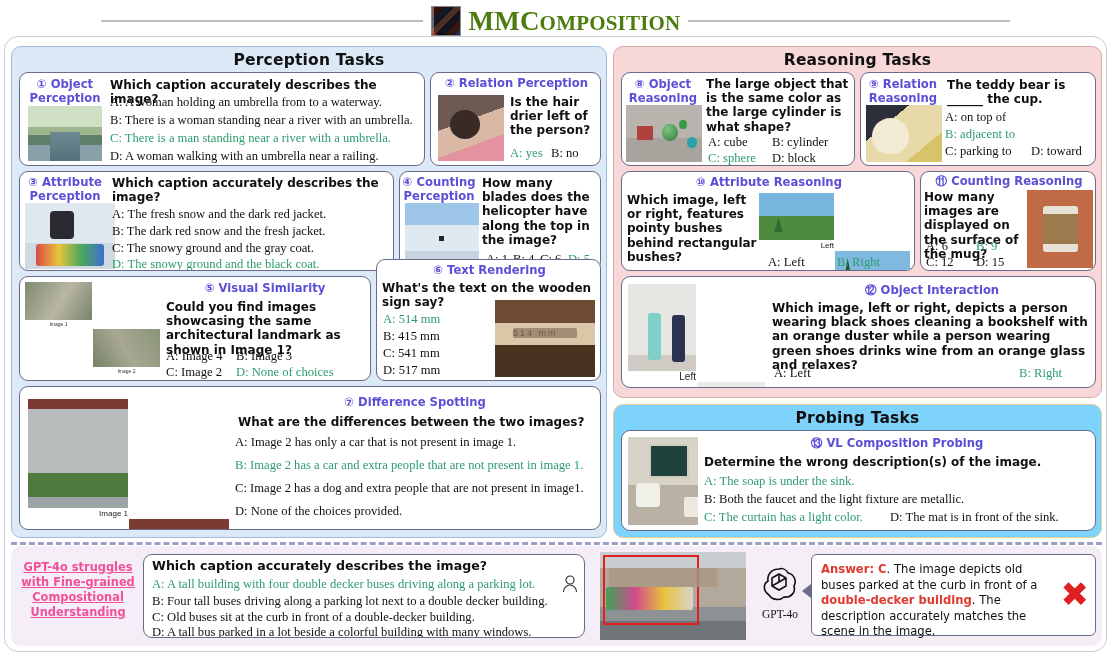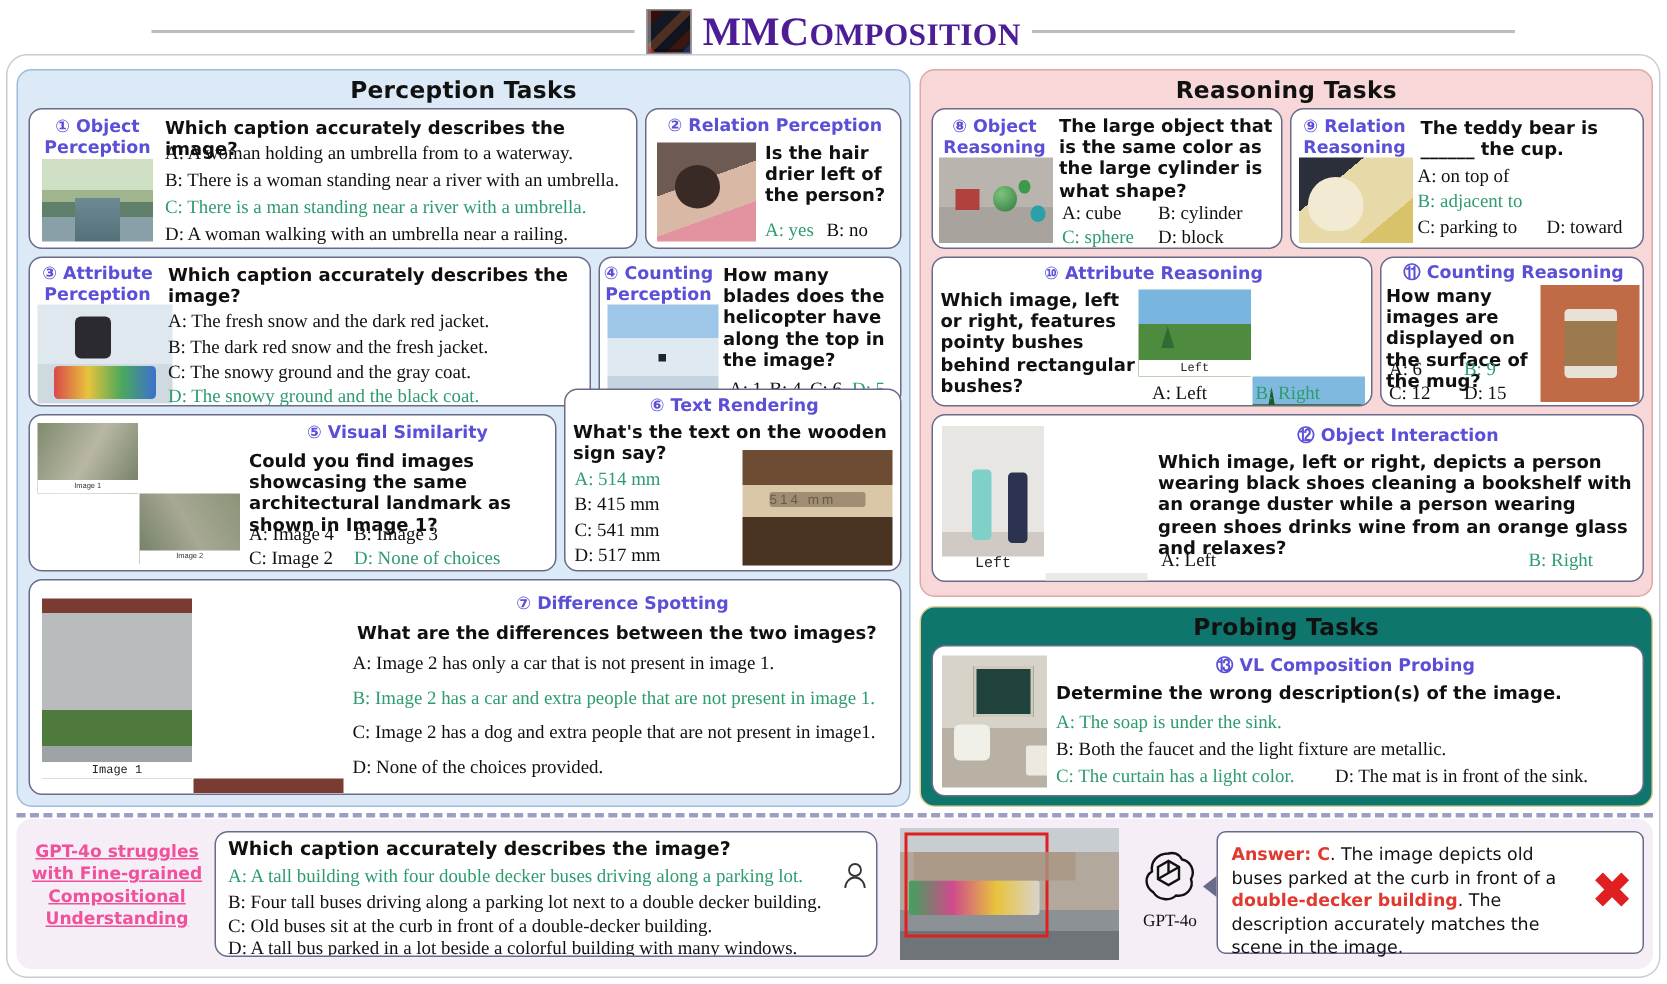--- a/index.html
+++ b/index.html
@@ -36,21 +36,21 @@
       linear-gradient(0deg, rgba(0,0,0,.30) 0 2px, transparent 2px 7px);
   }
   .logo::after {
     background-image:
       linear-gradient(45deg, rgba(200,60,50,.55) 0 4px, transparent 4px 9px),
       linear-gradient(-45deg, rgba(40,70,130,.55) 0 4px, transparent 4px 10px);
   }
   .maintitle {
     font-family: "Liberation Serif", "DejaVu Serif", serif;
     font-size: 27px; font-weight: bold; letter-spacing: .2px;
-    color: #4c1d95; white-space: nowrap; flex: 0 0 auto;
+    color: #4d7c0f; white-space: nowrap; flex: 0 0 auto;
   }
   .maintitle .sm { font-size: 21px; }
 
   
   .outer {
     position: absolute; left: 4px; top: 36px; width: 1103px; height: 616px;
     border: 1.5px solid #c9ccd6; border-radius: 14px; background: #fff;
   }
 
   
@@ -63,21 +63,21 @@
   #perception-panel {
     left: 6px; top: 9px; width: 596px; height: 492px;
     background: #dce9f7; border: 1.4px solid #9ebcd9;
   }
   #reasoning-panel {
     left: 608px; top: 9px; width: 489px; height: 352px;
     background: #f7d7d7; border: 1.4px solid #dca9a9;
   }
   #probing-panel {
     left: 608px; top: 367px; width: 489px; height: 134px;
-    background: #0f766e; border: 1.4px solid #e3cf91;
+    background: #7dd3fc; border: 1.4px solid #e3cf91;
   }
   #bottom-panel {
     left: 6px; top: 509px; width: 1091px; height: 100px;
     background: #f6eef6; border-radius: 10px;
   }
   #bottom-panel .dashed-top {
     position: absolute; left: 0; right: 0; top: -4px; height: 0;
     border-top: 3px dashed #9e9ec4;
   }
 
@@ -101,22 +101,22 @@
   }
   .opt.correct { color: #2e9c6e; }
   .thumb { background: #9aa6ae; position: relative; overflow: hidden; }
   .thumb .cap {
     position: absolute; bottom: 0; left: 0; right: 0; height: 9px;
     background: #fff; color: #333; font-size: 5px; line-height: 9px;
     text-align: center; font-family: "Liberation Sans", sans-serif;
   }
   .thumb .cap2 {
     position: absolute; bottom: 0; height: 11px; background: #fff;
-    color: #222; font-size: 8px; line-height: 11px; text-align: center;
-    font-family: Liberation Mono, monospace;
+    color: #222; font-size: 8px; line-height: 11px; text-align: right;
+    font-family: Liberation Sans, sans-serif;
   }
 
   
   .t-river { background:
       linear-gradient(#cfe0c4 0 38%, #9fb58e 38% 52%, #5f7f6b 52% 70%, #8aa0a8 70% 100%); }
   .t-river::after{content:"";position:absolute;left:30%;top:48%;width:40%;height:52%;
       background:linear-gradient(#6d8a92,#54707a);}
   .t-hair { background: linear-gradient(160deg,#6d5b53 0 40%,#d9b8a6 40% 70%,#e2939f 70% 100%); }
   .t-hair::after{content:"";position:absolute;left:18%;top:22%;width:46%;height:44%;
       border-radius:50%;background:#3a2a26;}

